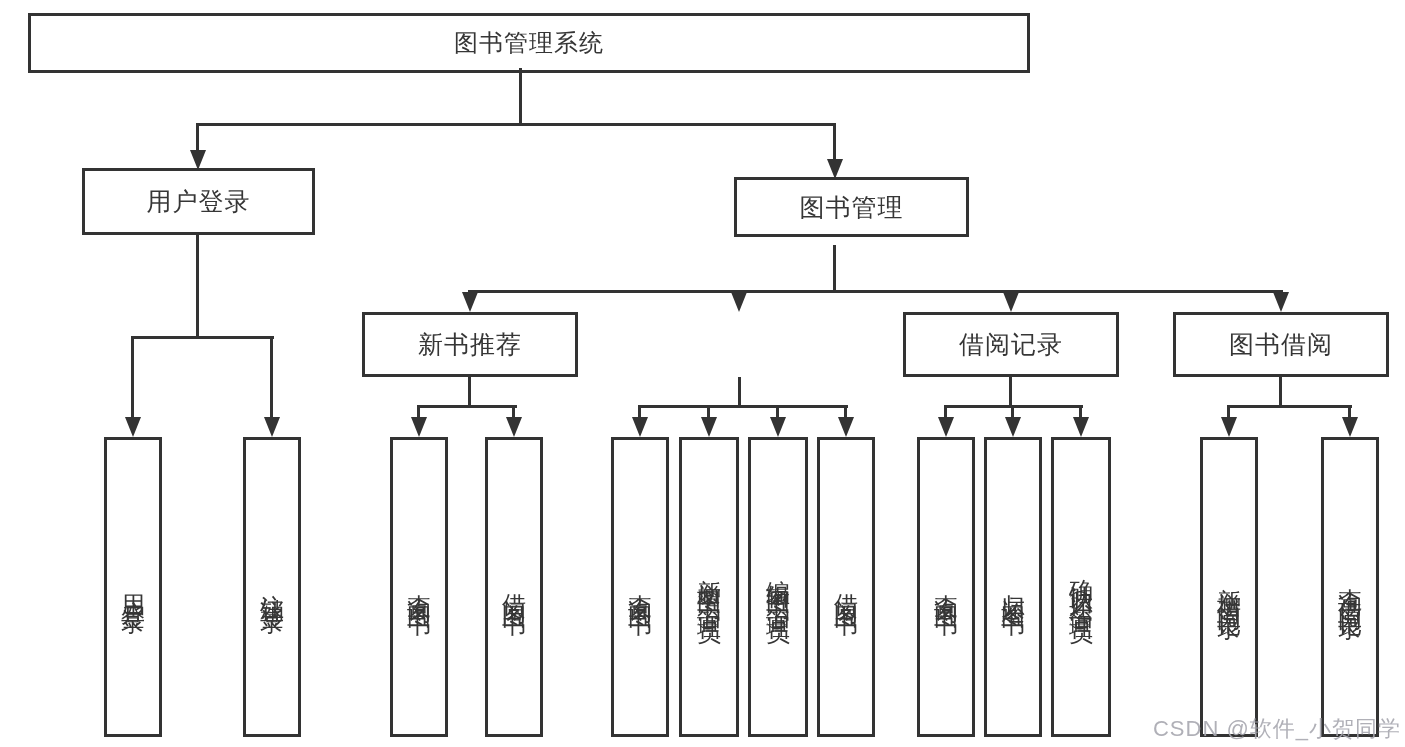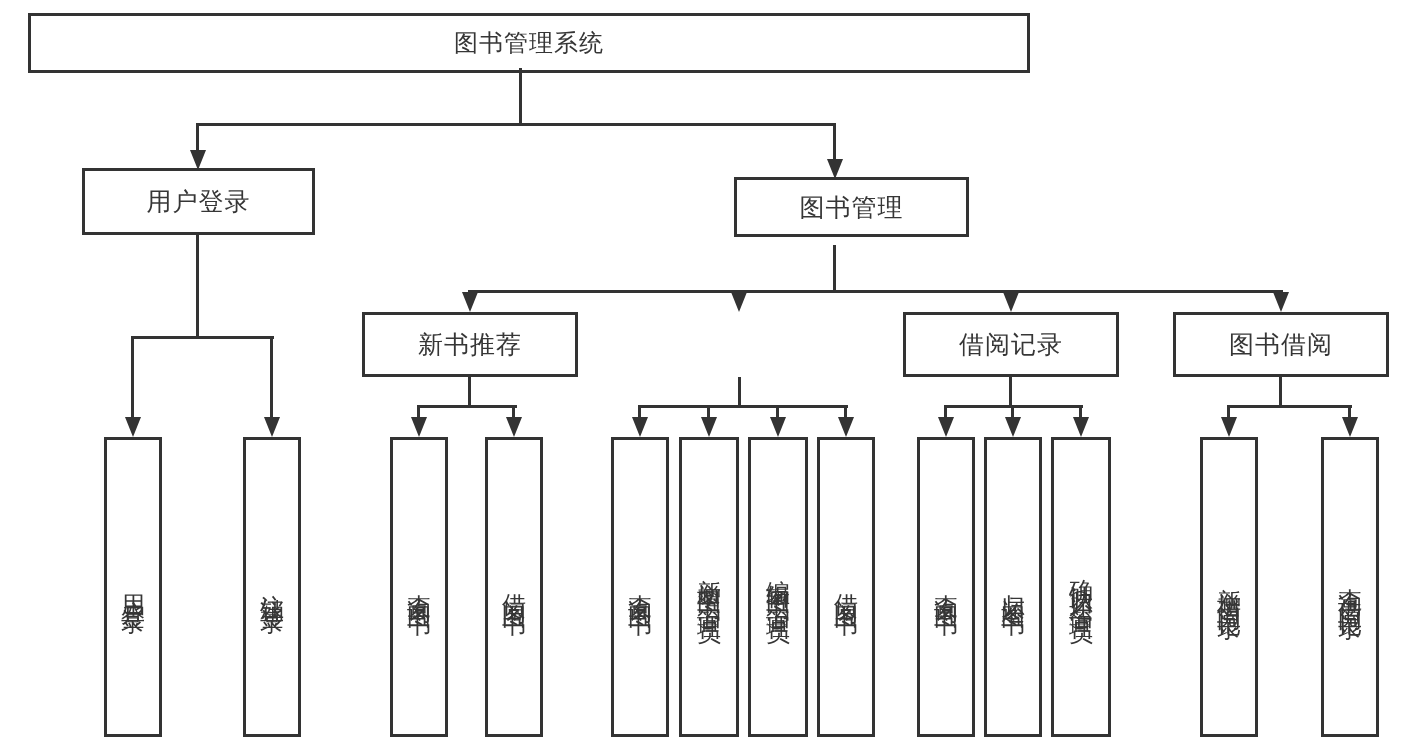--- a/index.html
+++ b/index.html
@@ -182,14 +182,15 @@
   <div class="vline" style="left:1079px; top:405px; height:14px;"></div>
   <div class="arrow" style="left:1073px; top:417px;"></div>
 
   <div class="vline" style="left:1279px; top:377px; height:31px;"></div>
   <div class="hline" style="left:1227px; top:405px; width:125px;"></div>
   <div class="vline" style="left:1227px; top:405px; height:14px;"></div>
   <div class="arrow" style="left:1221px; top:417px;"></div>
   <div class="vline" style="left:1348px; top:405px; height:14px;"></div>
   <div class="arrow" style="left:1342px; top:417px;"></div>
 
+  <div class="watermark">CSDN @软件_小贺同学</div>
 
 </div>
 
 </body></html>

